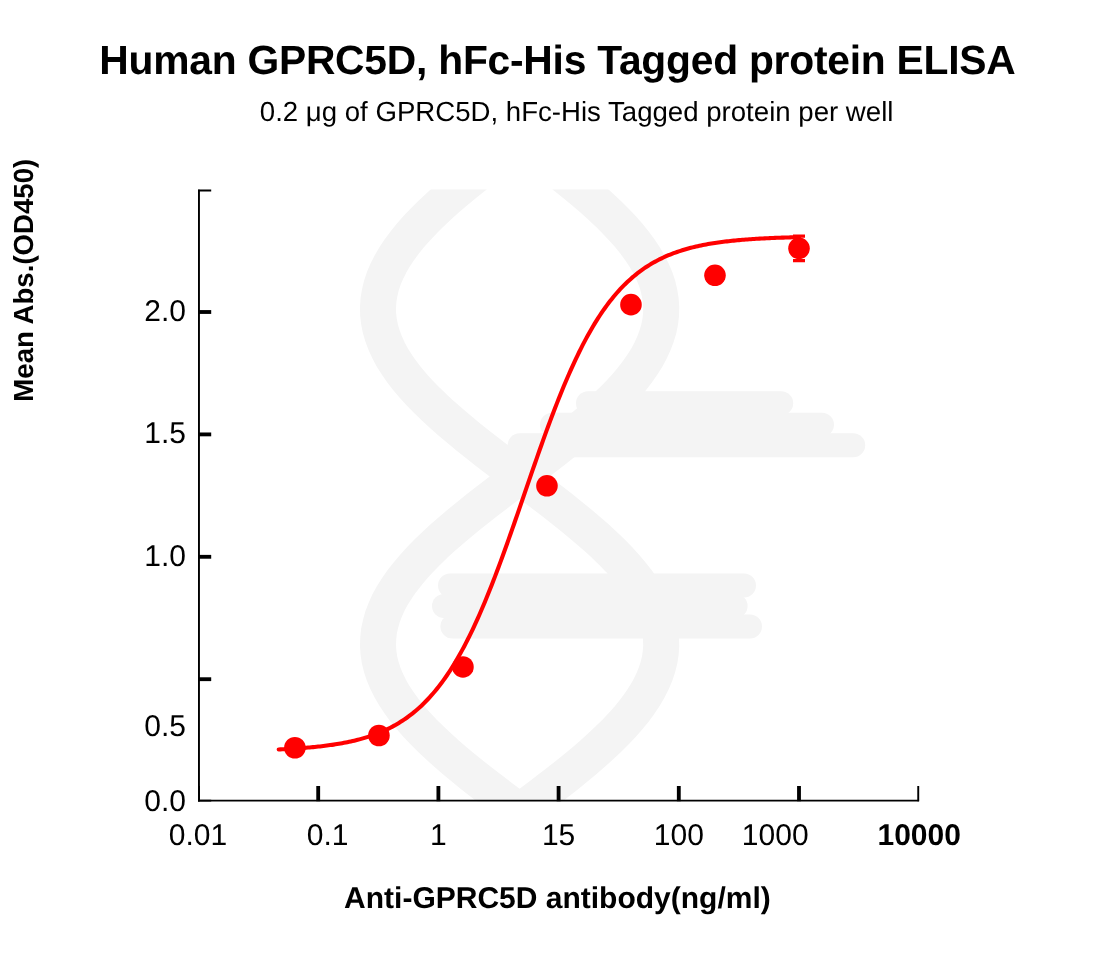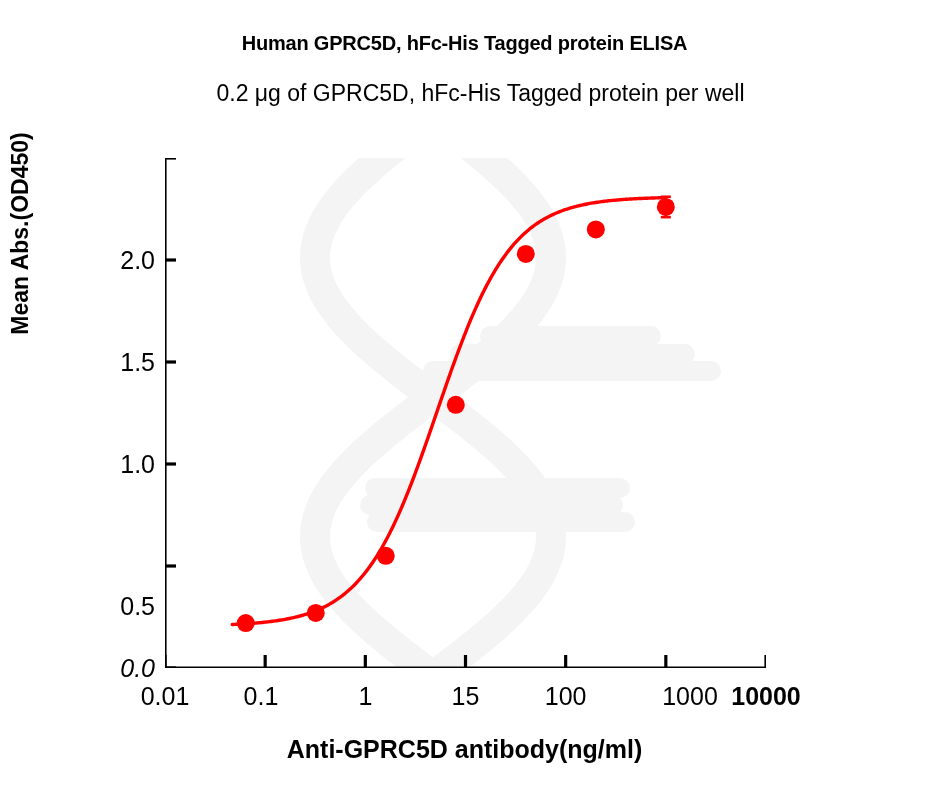--- a/index.html
+++ b/index.html
@@ -23,21 +23,21 @@
     height: 800px;
   }
 
   
   #title {
     position: absolute;
     left: 0;
     top: 32px;
     width: 929px;
     text-align: center;
-    font-size: 20px;
+    font-size: 34px;
     font-weight: bold;
     letter-spacing: -0.2px;
     white-space: nowrap;
   }
   #subtitle {
     position: absolute;
     left: 0;
     top: 80px;
     width: 929px;
     text-align: center;
@@ -169,33 +169,33 @@
           <circle cx="220.77935159603516" cy="397.79999999999995" r="9" fill="#ff0000"></circle>
           <circle cx="290.79284703035967" cy="246.83999999999997" r="9" fill="#ff0000"></circle>
           <circle cx="360.80634246468423" cy="95.88000000000005" r="9" fill="#ff0000"></circle>
           <circle cx="430.8198378990088" cy="71.40000000000003" r="9" fill="#ff0000"></circle>
           <circle cx="500.83333333333337" cy="48.960000000000036" r="9" fill="#ff0000"></circle>
         </g>
     </svg>
   </div>
 
   <div id="y-tick-labels">
-      <div class="ytick-label" style="top: 510px; font-style: italic;">0.0</div>
+      <div class="ytick-label" style="top: 510px;">0.0</div>
       <div class="ytick-label" style="top: 408px; margin-top: 40px;">0.5</div>
       <div class="ytick-label" style="top: 306px;">1.0</div>
       <div class="ytick-label" style="top: 204px;">1.5</div>
       <div class="ytick-label" style="top: 102px;">2.0</div>
     </div>
   <div id="x-tick-labels">
       <div class="xtick-label" style="left: 0px;">0.01</div>
-      <div class="xtick-label" style="left: 96px; text-align: right;">0.1</div>
+      <div class="xtick-label" style="left: 108px; text-align: right;">0.1</div>
       <div class="xtick-label" style="left: 200.333px;">1</div>
       <div class="xtick-label" style="left: 300.5px;">15</div>
       <div class="xtick-label" style="left: 400.667px;">100</div>
-      <div class="xtick-label" style="left: 525px;">1000</div>
+      <div class="xtick-label" style="left: 481px;">1000</div>
       <div class="xtick-label" style="left: 601px; font-weight: bold;">10000</div>
     </div>
 
   <div id="y-axis-label">Mean Abs.(OD450)</div>
 
   <div id="x-axis-label">Anti-GPRC5D antibody(ng/ml)</div>
 
 </div>
 
 </body></html>

